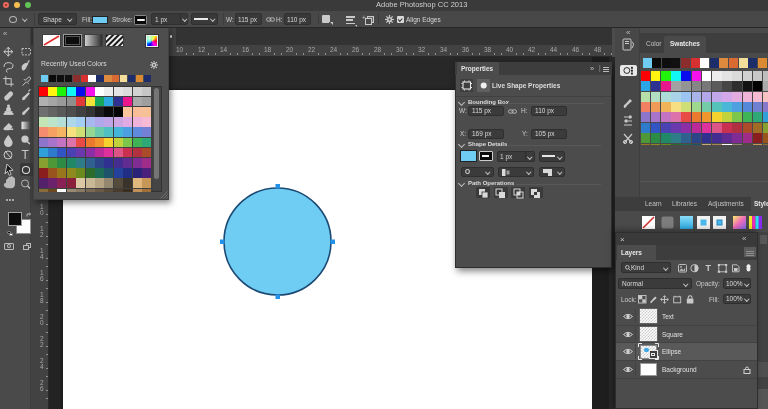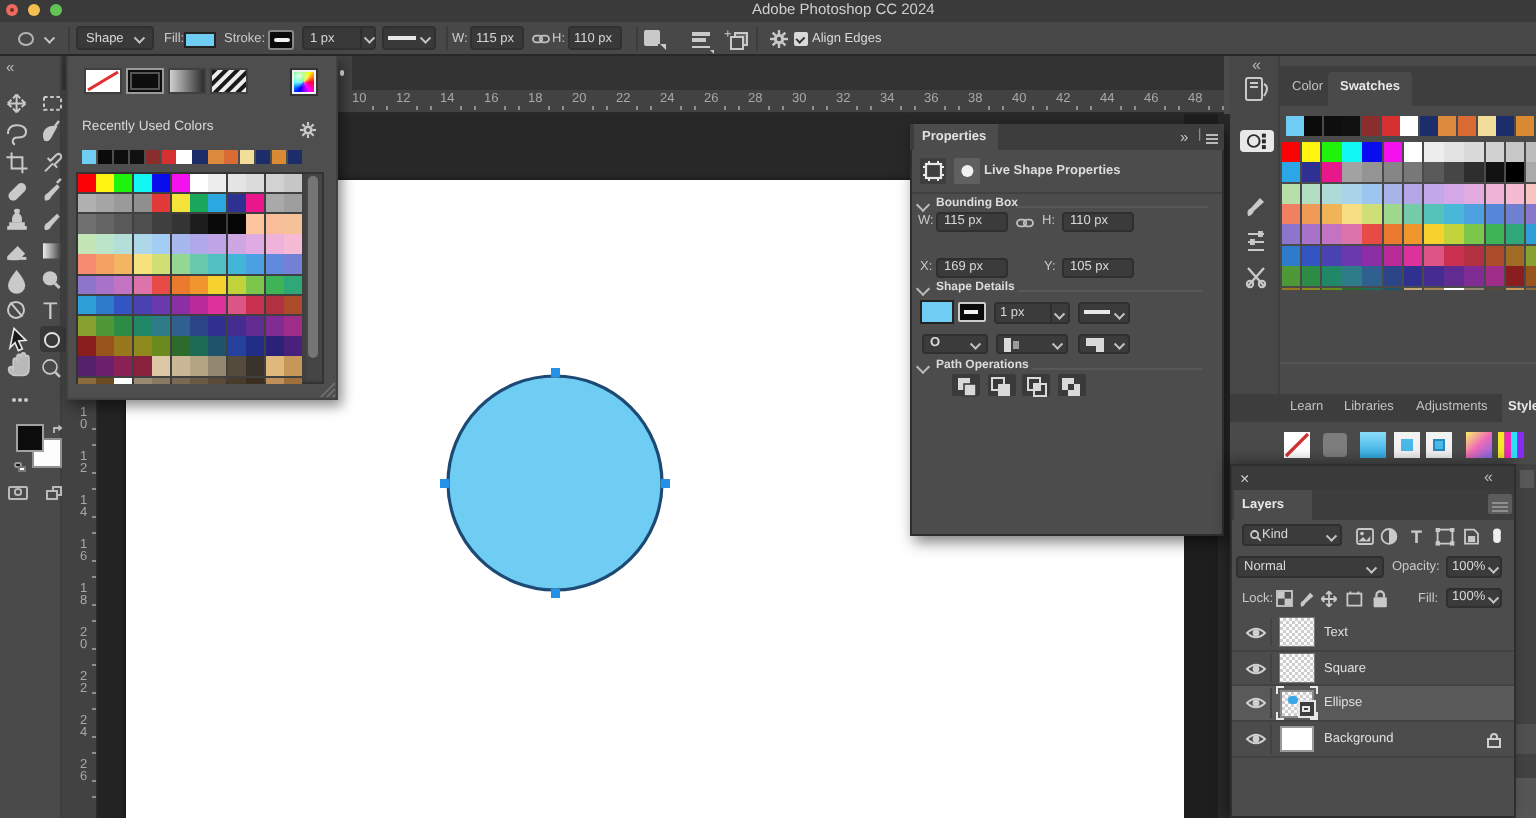--- a/index.html
+++ b/index.html
@@ -1,19 +1,19 @@
 <!DOCTYPE html>
 <html><head><meta charset="utf-8"><style>html,body{margin:0;padding:0;}*{box-sizing:border-box;font-family:"Liberation Sans",sans-serif;}#app{position:relative;width:768px;height:409px;background:#4c4c4c;overflow:hidden;}.chev{display:block;width:3.5px;height:3.5px;border-right:1.1px solid #c3c3c3;border-bottom:1.1px solid #c3c3c3;transform:rotate(45deg);}.checker{background-color:#fbfbfb;background-image:linear-gradient(45deg,#cdcdcd 25%,transparent 25%,transparent 75%,#cdcdcd 75%),linear-gradient(45deg,#cdcdcd 25%,transparent 25%,transparent 75%,#cdcdcd 75%);background-size:3px 3px;background-position:0 0,1.5px 1.5px;}</style></head><body>
 <div id="app">
     <div style="position:absolute;left:0px;top:0px;width:768px;height:11px;background:#3a3a3a;"></div>
     <div style="position:absolute;left:2.9px;top:1.7px;width:6px;height:6px;background:#ec6a5e;border-radius:50%;"></div>
     <div style="position:absolute;left:14.0px;top:1.7px;width:6px;height:6px;background:#f4bf50;border-radius:50%;"></div>
     <div style="position:absolute;left:25.1px;top:1.7px;width:6px;height:6px;background:#61c455;border-radius:50%;"></div>
     <div style="position:absolute;left:4.9px;top:3.7px;width:2px;height:2px;background:#7c2c26;border-radius:50%;"></div>
-    <div style="position:absolute;left:376px;top:0px;font-size:7.5px;line-height:9.0px;color:#cfcfcf;white-space:nowrap;font-weight:400;">Adobe Photoshop CC 2024</div>
+    <div style="position:absolute;left:376px;top:0px;font-size:7.5px;line-height:9.0px;color:#cfcfcf;white-space:nowrap;font-weight:400;">Adobe Photoshop CC 2013</div>
     <div style="position:absolute;left:0px;top:11px;width:768px;height:17px;background:#484848;border-bottom:1px solid #282828;"></div>
     <div style="position:absolute;left:8.5px;top:15.5px;width:8px;height:7px;border:1.2px solid #b4b4b4;border-radius:50%;"></div>
     <div style="position:absolute;left:33.5px;top:13px;width:1px;height:12px;background:#3c3c3c;"></div>
     <div style="position:absolute;left:23px;top:17px;">
       <span class="chev"></span>
     </div>
     <div style="position:absolute;left:38px;top:13px;width:39px;height:12px;background:#393939;border:1px solid #303030;border-radius:2px;"></div>
     <div style="position:absolute;left:43px;top:16px;font-size:6.5px;line-height:8.0px;color:#d9d9d9;white-space:nowrap;">Shape</div>
     <div style="position:absolute;left:68px;top:17px;">
       <span class="chev"></span>

